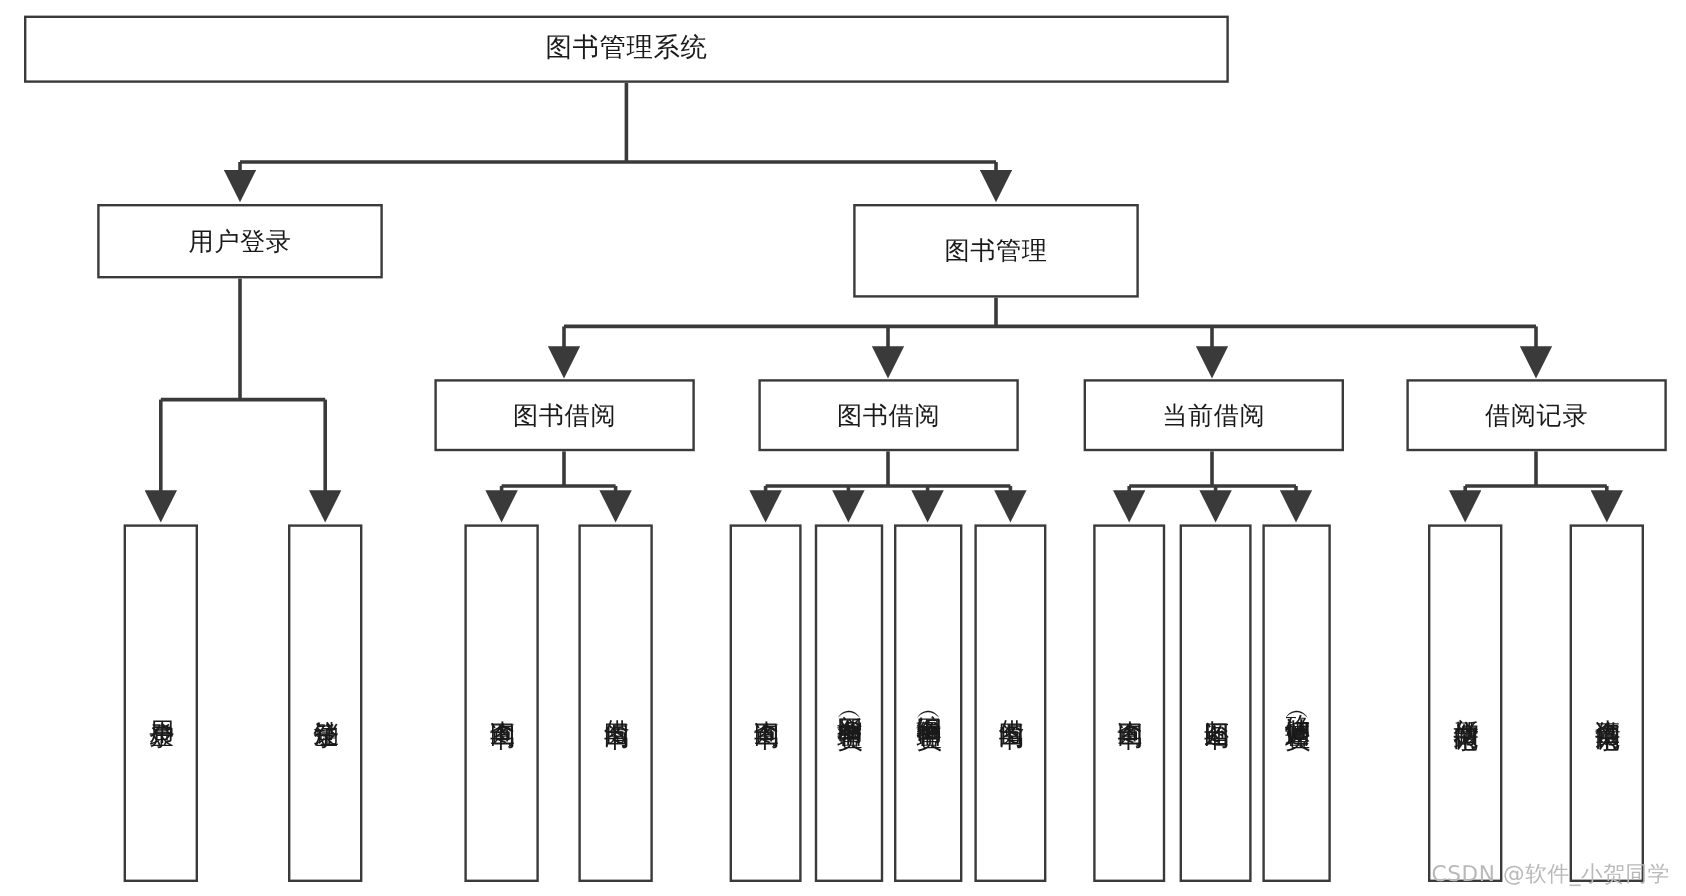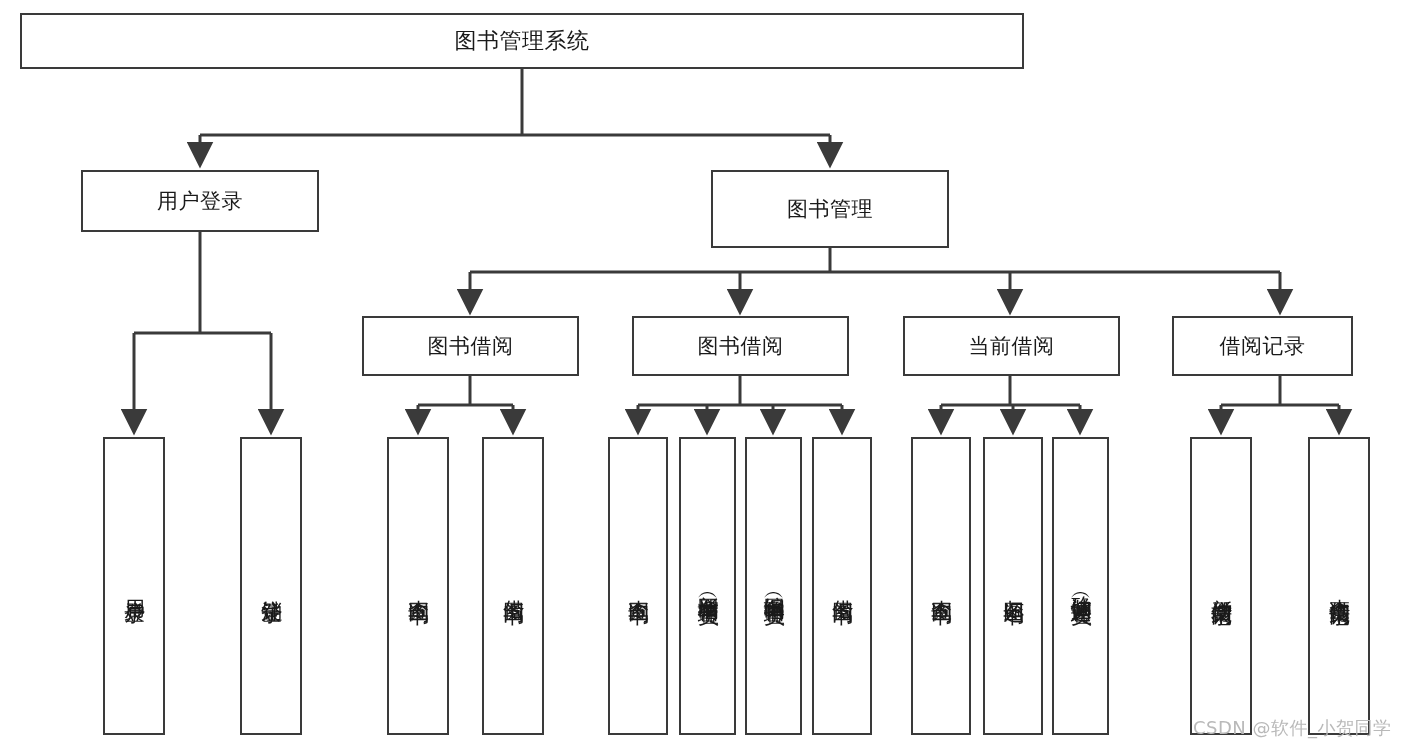--- a/index.html
+++ b/index.html
@@ -136,21 +136,21 @@
 
   <div class="node h-node" style="left:362px; top:316px; width:217px; height:60px;">
     <span class="node-label">图书借阅</span>
   </div>
   <div class="node h-node" style="left:632px; top:316px; width:217px; height:60px;">
     <span class="node-label">图书借阅</span>
   </div>
   <div class="node h-node" style="left:903px; top:316px; width:217px; height:60px;">
     <span class="node-label">当前借阅</span>
   </div>
-  <div class="node h-node" style="left:1172px; top:316px; width:181px; height:60px;">
+  <div class="node h-node" style="left:1172px; top:316px; width:217px; height:60px;">
     <span class="node-label">借阅记录</span>
   </div>
 
   <div class="node v-node" style="left:103px; top:437px; width:62px; height:298px;">
     <span class="node-label">用户登录</span>
   </div>
   <div class="node v-node" style="left:240px; top:437px; width:62px; height:298px;">
     <span class="node-label">注销登录</span>
   </div>
 

